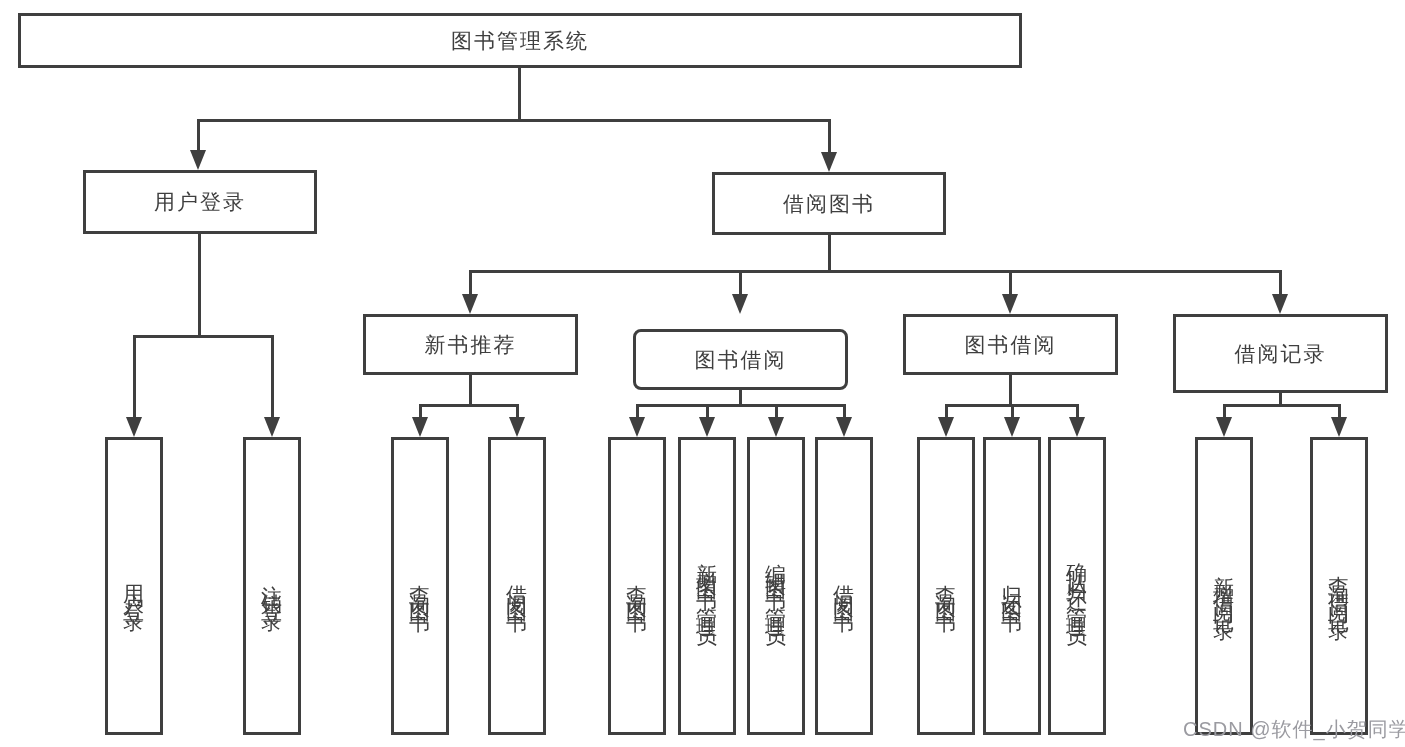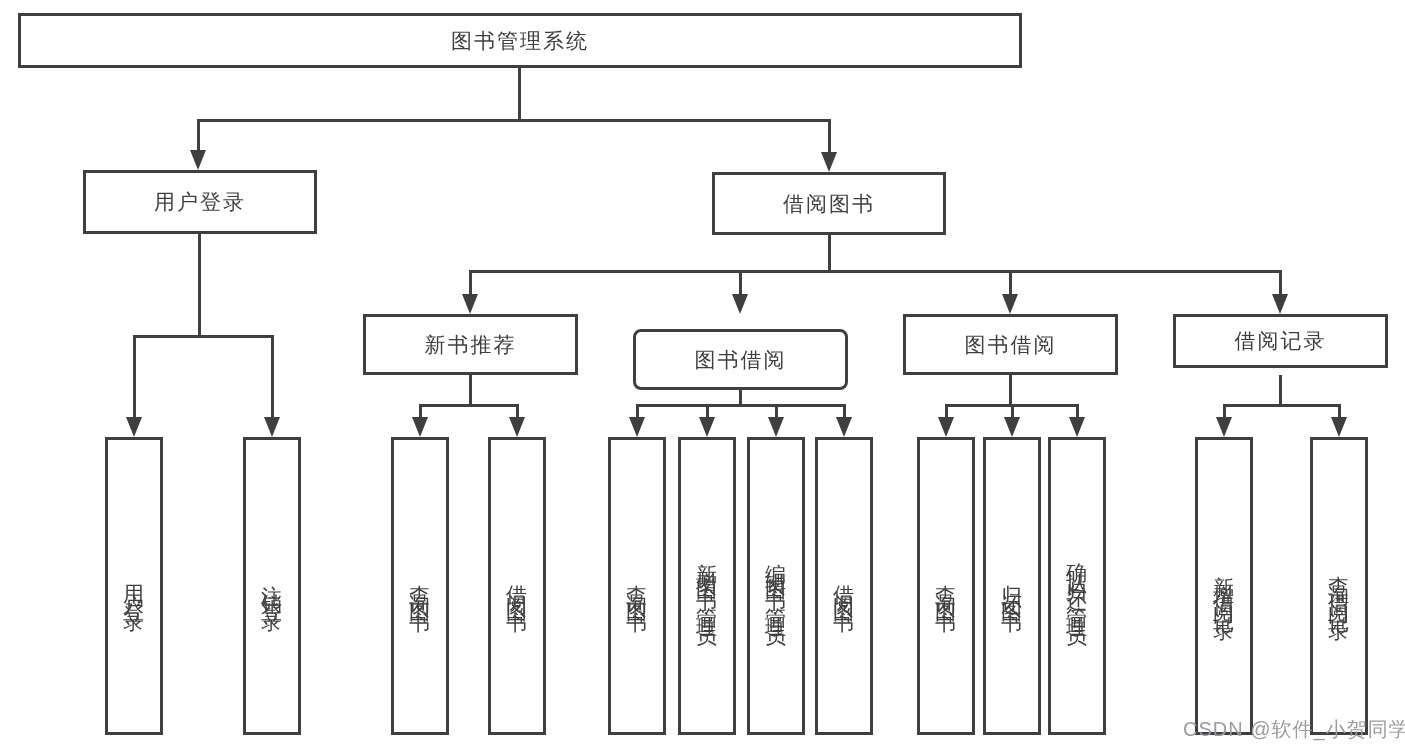--- a/index.html
+++ b/index.html
@@ -91,21 +91,21 @@
 
   <div class="box" style="left:363px;top:314px;width:215px;height:61px;">
     <span>新书推荐</span>
   </div>
   <div class="box" style="left:633px;top:329px;width:215px;height:61px;border-radius:8px;">
     <span>图书借阅</span>
   </div>
   <div class="box" style="left:903px;top:314px;width:215px;height:61px;">
     <span>图书借阅</span>
   </div>
-  <div class="box" style="left:1173px;top:314px;width:215px;height:54px;">
+  <div class="box" style="left:1173px;top:314px;width:215px;height:79px;">
     <span>借阅记录</span>
   </div>
 
   <div class="vline" style="left:469px;top:375px;height:32px;"></div>
   <div class="hline" style="left:419px;top:404px;width:100px;"></div>
   <div class="vline" style="left:419px;top:404px;height:15px;"></div>
   <div class="arrowhead" style="left:412px;top:417px;"></div>
   <div class="vline" style="left:516px;top:404px;height:15px;"></div>
   <div class="arrowhead" style="left:509px;top:417px;"></div>
 

